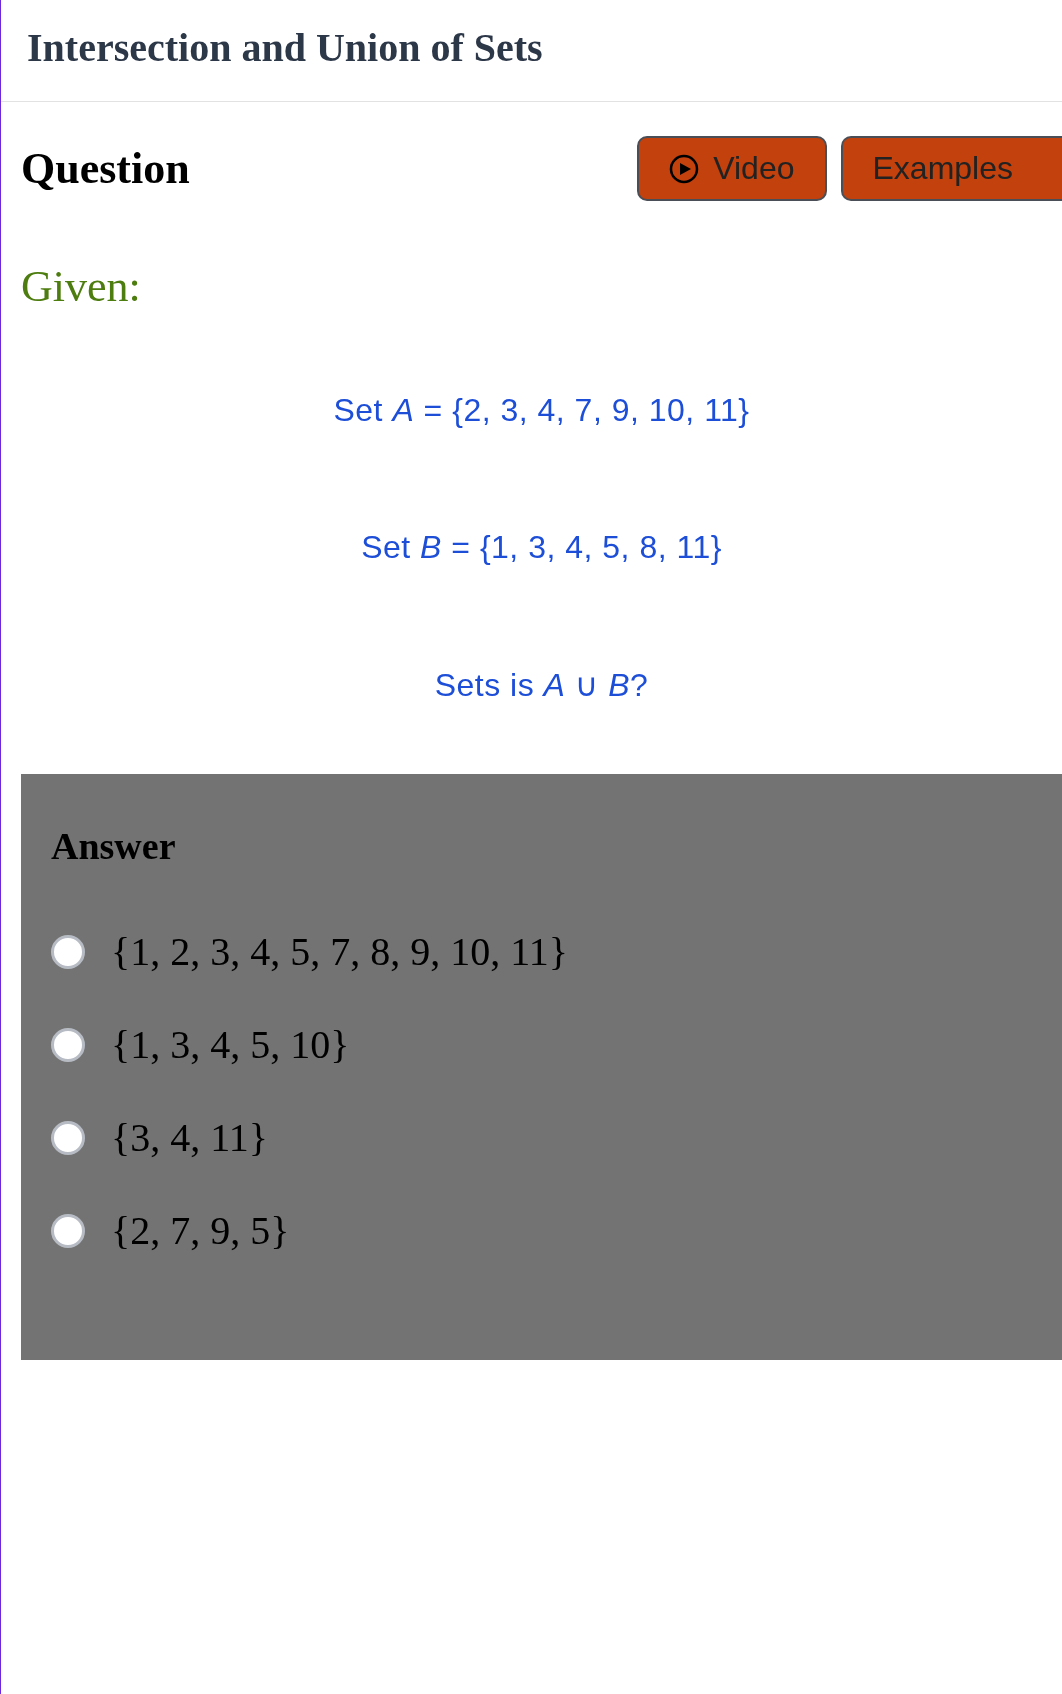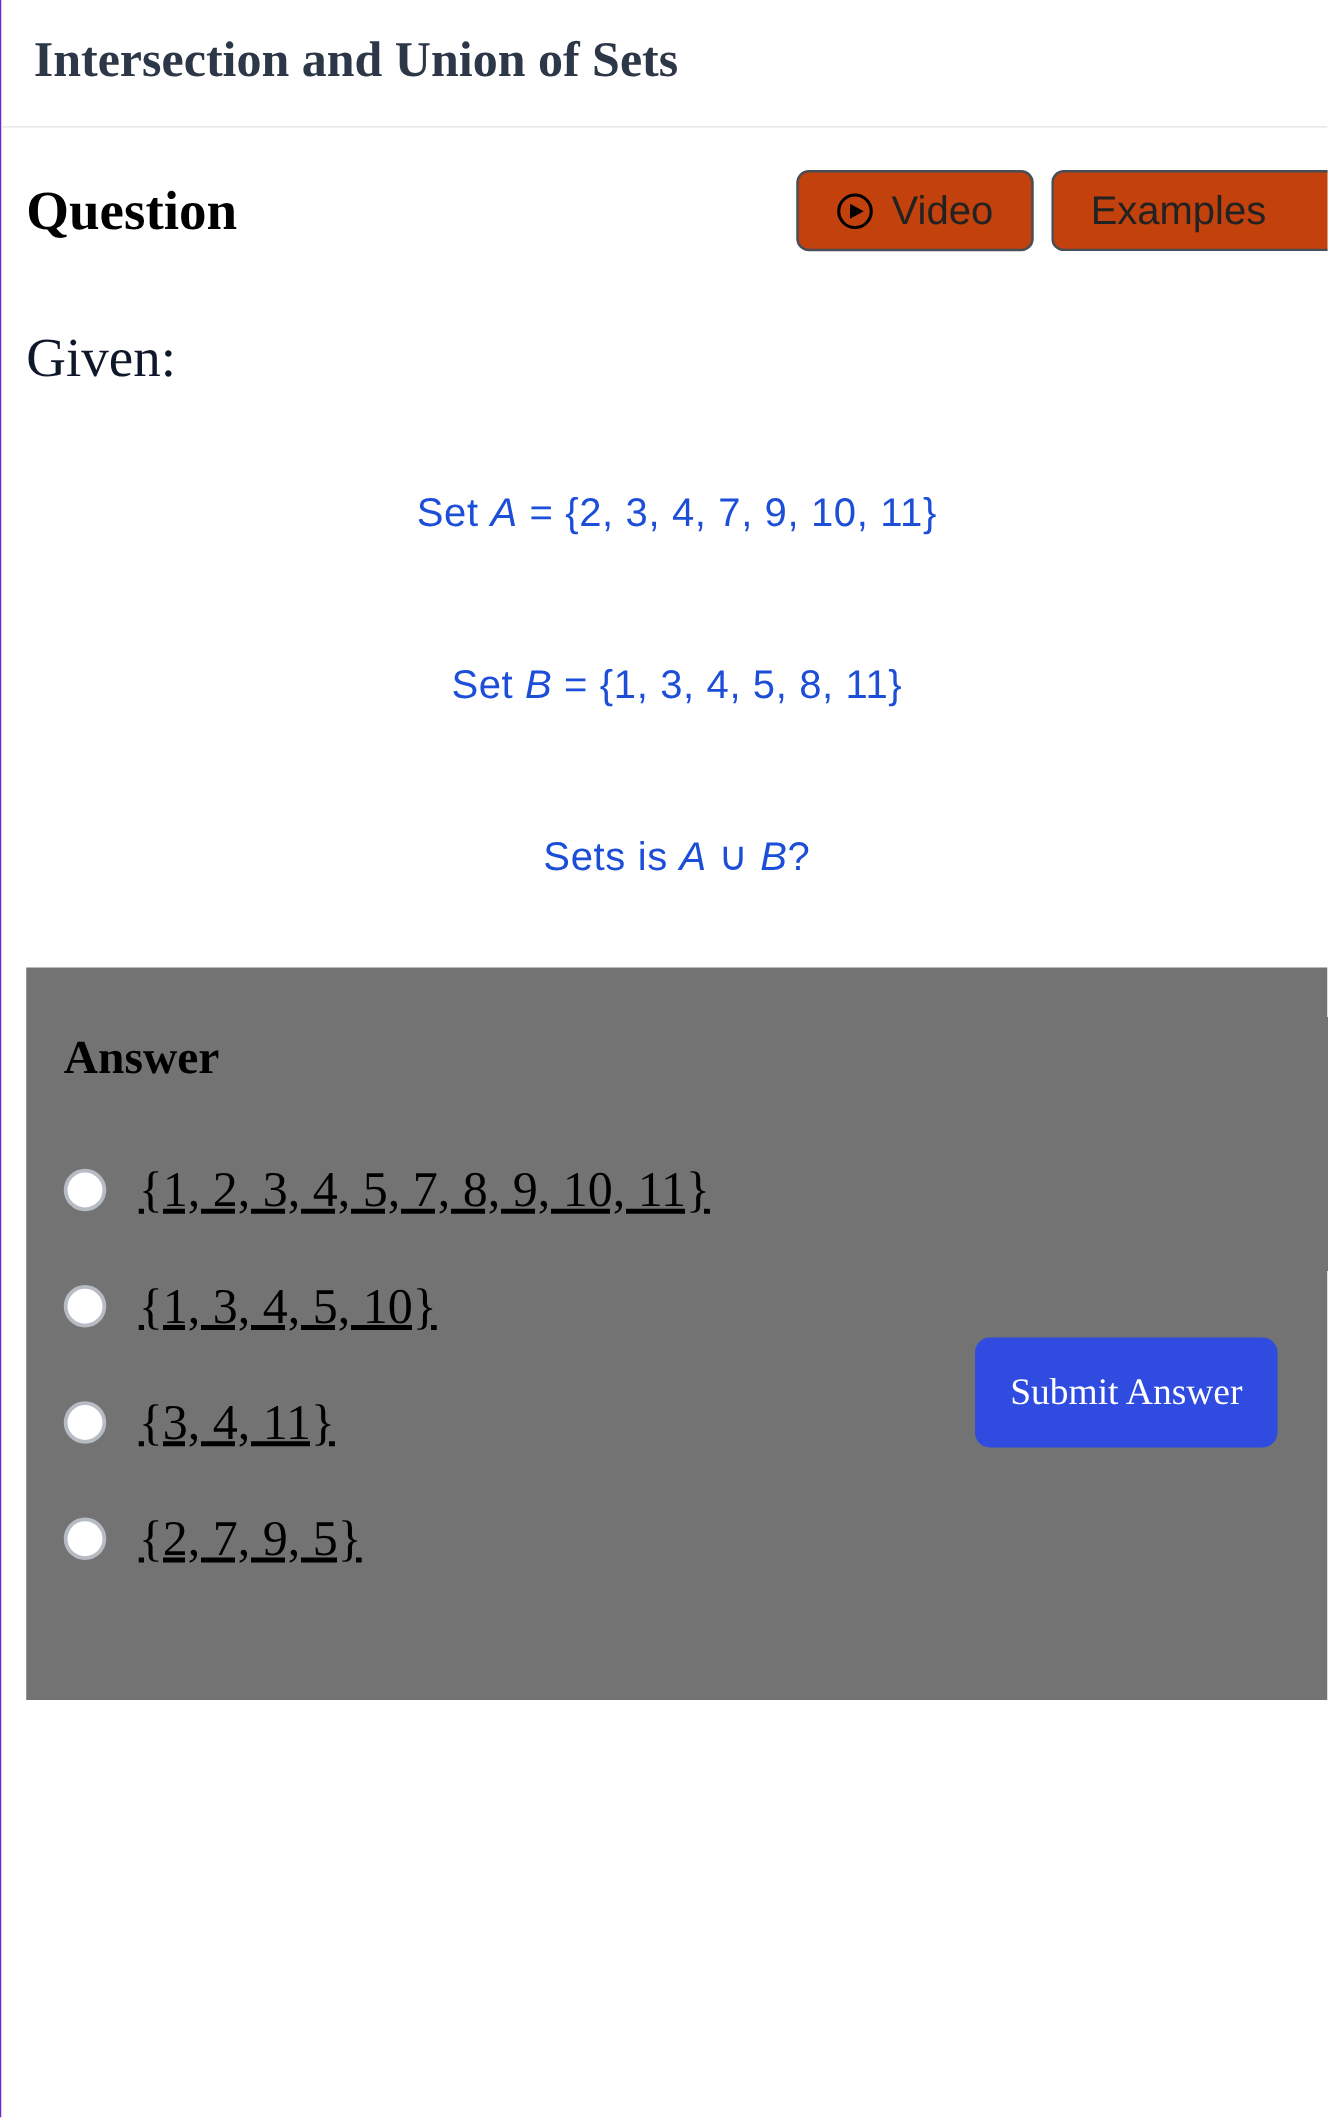--- a/index.html
+++ b/index.html
@@ -67,21 +67,21 @@
     margin-right: -1px;
   }
   .play-icon {
     width: 30px;
     height: 30px;
     display: inline-block;
   }
   .given-label {
     font-family: Georgia, 'Times New Roman', serif;
     font-size: 44px;
-    color: #0f172a;
+    color: #4d7c0f;
     margin-bottom: 80px;
   }
   .math-block {
     text-align: center;
     margin: 0 auto;
   }
   .math-line {
     font-family: Liberation Sans, sans-serif;
     font-size: 32px;
     color: #1d4ed8;
@@ -99,22 +99,21 @@
   }
   .answer-heading {
     font-family: Georgia, 'Times New Roman', serif;
     font-weight: 700;
     font-size: 38px;
     margin-bottom: 60px;
   }
   .answer-body {
     display: flex;
     gap: 22px;
-    align-items: center;
-    text-decoration: underline;
+    align-items: flex-start;
   }
   .options {
     flex: 1;
   }
   .option {
     display: flex;
     align-items: center;
     gap: 26px;
     font-family: Georgia, 'Times New Roman', serif;
     font-size: 40px;
@@ -203,19 +202,16 @@
           </div>
           <div class="option">
             <span class="radio"></span>
             <span>{3, 4, 11}</span>
           </div>
           <div class="option">
             <span class="radio"></span>
             <span>{2, 7, 9, 5}</span>
           </div>
         </div>
-        <div class="submit-col">
-          <button class="submit-btn">Submit Answer</button>
-        </div>
       </div>
     </div>
   </div>
 </div>
 
 </body></html>

